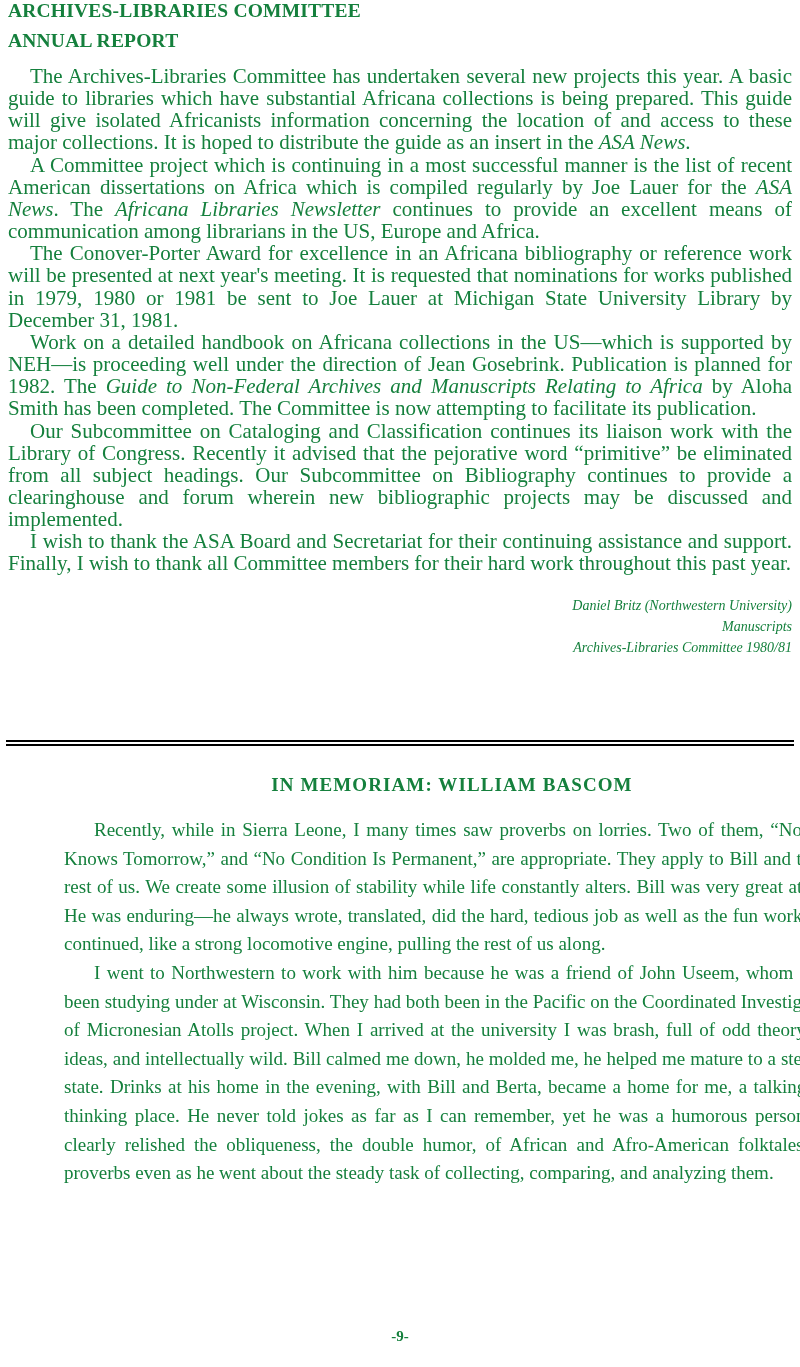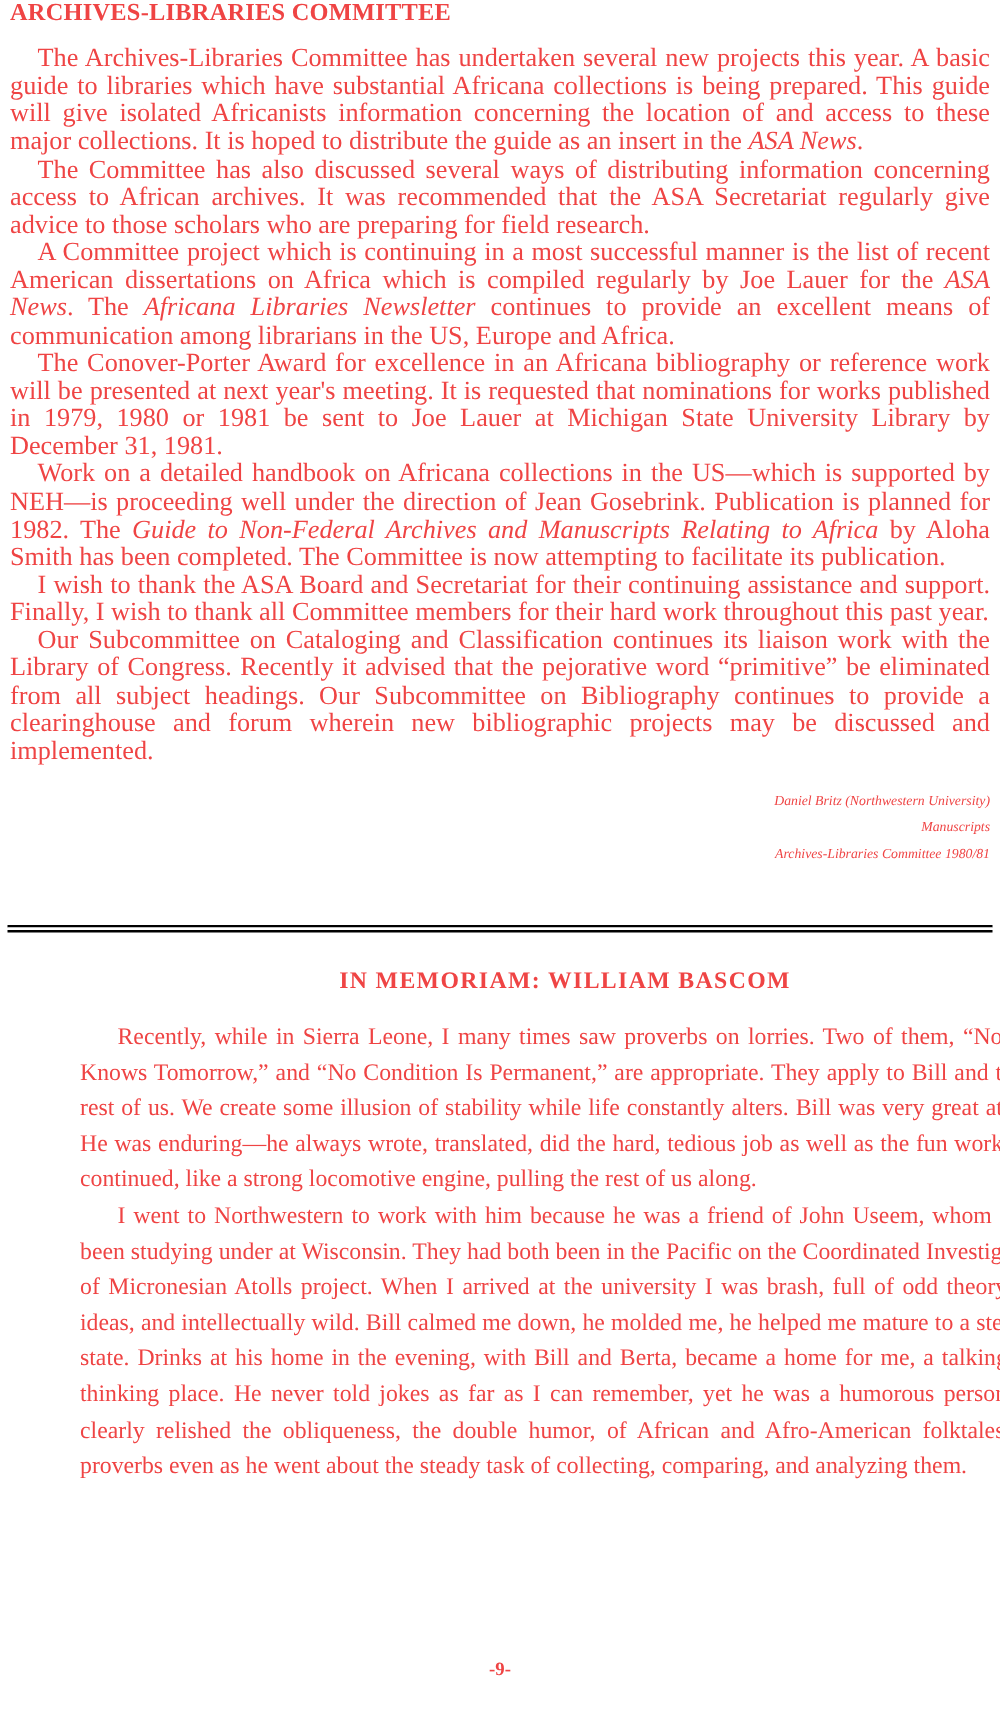--- a/index.html
+++ b/index.html
@@ -7,21 +7,21 @@
     padding: 0;
     background: #ffffff;
   }
   .page {
     position: relative;
     width: 800px;
     height: 1367px;
     background: #ffffff;
     overflow: hidden;
     font-family: "Liberation Serif", "DejaVu Serif", serif;
-    color: #ef4444;
+    color: #15803d;
   }
 
   
   .article-one {
     position: absolute;
     left: 8px;
     top: 0;
     width: 784px;
   }
   .head-line {
@@ -47,21 +47,21 @@
   .body-one p {
     margin: 0;
     text-indent: 22px;
   }
   .it { font-style: italic; }
 
   .signature {
     margin-top: 20px;
     text-align: right;
     font-style: italic;
-    font-size: 11px;
+    font-size: 14px;
     line-height: 21px;
   }
   .signature div { margin: 0; }
 
   
   .divider {
     position: absolute;
     left: 6px;
     top: 740px;
     width: 788px;
@@ -123,37 +123,37 @@
 </style>
 </head>
 <body>
 
 <div class="page">
 
   <div class="article-one">
 
     <h1 class="head-line first">ARCHIVES-LIBRARIES COMMITTEE</h1>
 
+    <h1 class="head-line second">ANNUAL REPORT</h1>
 
     <div class="body-one">
 
       <p><span>The Archives-Libraries Committee has undertaken several new projects this year. A basic guide to libraries which have substantial Africana collections is being prepared. This guide will give isolated Africanists information concerning the location of and access to these major collections. It is hoped to distribute the guide as an insert in the </span><span class="it">ASA News</span><span>.</span></p>
 
-      <p>The Committee has also discussed several ways of distributing information concerning access to African archives. It was recommended that the ASA Secretariat regularly give advice to those scholars who are preparing for field research.</p>
 
       <p><span>A Committee project which is continuing in a most successful manner is the list of recent American dissertations on Africa which is compiled regularly by Joe Lauer for the </span><span class="it">ASA News</span><span>. The </span><span class="it">Africana Libraries Newsletter</span><span> continues to provide an excellent means of communication among librarians in the US, Europe and Africa.</span></p>
 
 
       <p>The Conover-Porter Award for excellence in an Africana bibliography or reference work will be presented at next year's meeting. It is requested that nominations for works published in 1979, 1980 or 1981 be sent to Joe Lauer at Michigan State University Library by December 31, 1981.</p>
 
       <p><span>Work on a detailed handbook on Africana collections in the US—which is supported by NEH—is proceeding well under the direction of Jean Gosebrink. Publication is planned for 1982. The </span><span class="it">Guide to Non-Federal Archives and Manuscripts Relating to Africa</span><span> by Aloha Smith has been completed. The Committee is now attempting to facilitate its publication.</span></p>
 
+      <p>Our Subcommittee on Cataloging and Classification continues its liaison work with the Library of Congress. Recently it advised that the pejorative word “primitive” be eliminated from all subject headings. Our Subcommittee on Bibliography continues to provide a clearinghouse and forum wherein new bibliographic projects may be discussed and implemented.</p>
+
       <p>I wish to thank the ASA Board and Secretariat for their continuing assistance and support. Finally, I wish to thank all Committee members for their hard work throughout this past year.</p>
-
-      <p>Our Subcommittee on Cataloging and Classification continues its liaison work with the Library of Congress. Recently it advised that the pejorative word “primitive” be eliminated from all subject headings. Our Subcommittee on Bibliography continues to provide a clearinghouse and forum wherein new bibliographic projects may be discussed and implemented.</p>
     </div>
 
     <div class="signature">
       <div>Daniel Britz (Northwestern University)</div>
       <div>Manuscripts</div>
       <div>Archives-Libraries Committee 1980/81</div>
     </div>
   </div>
 
   <div class="divider">

